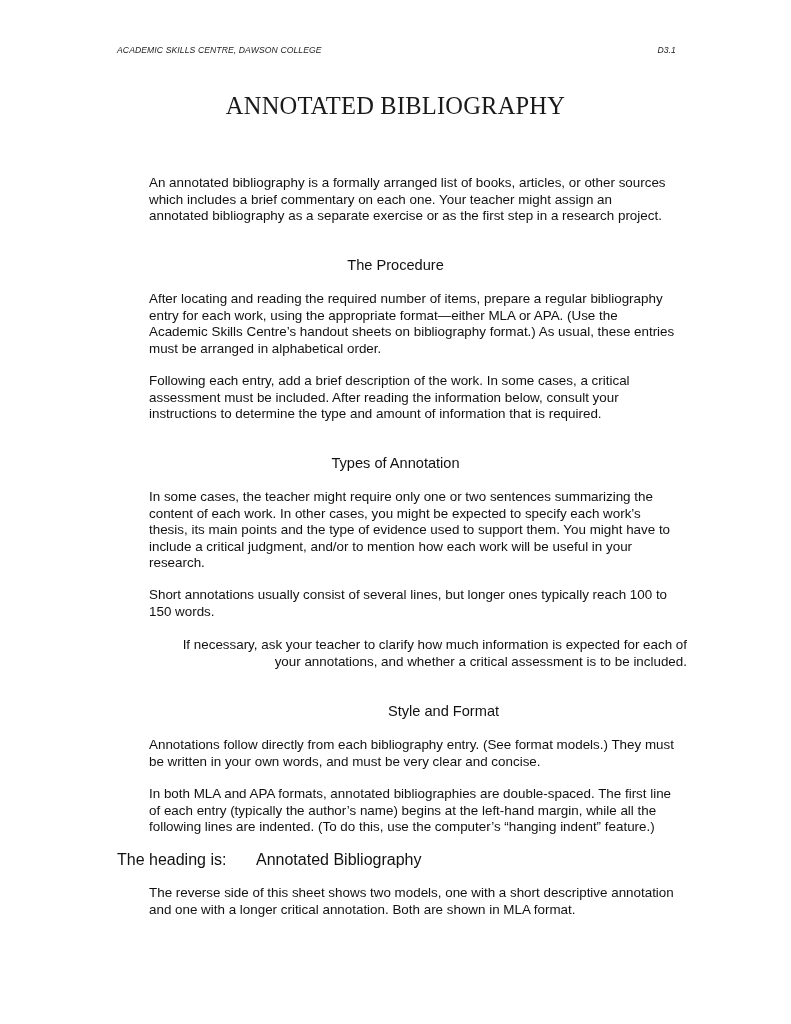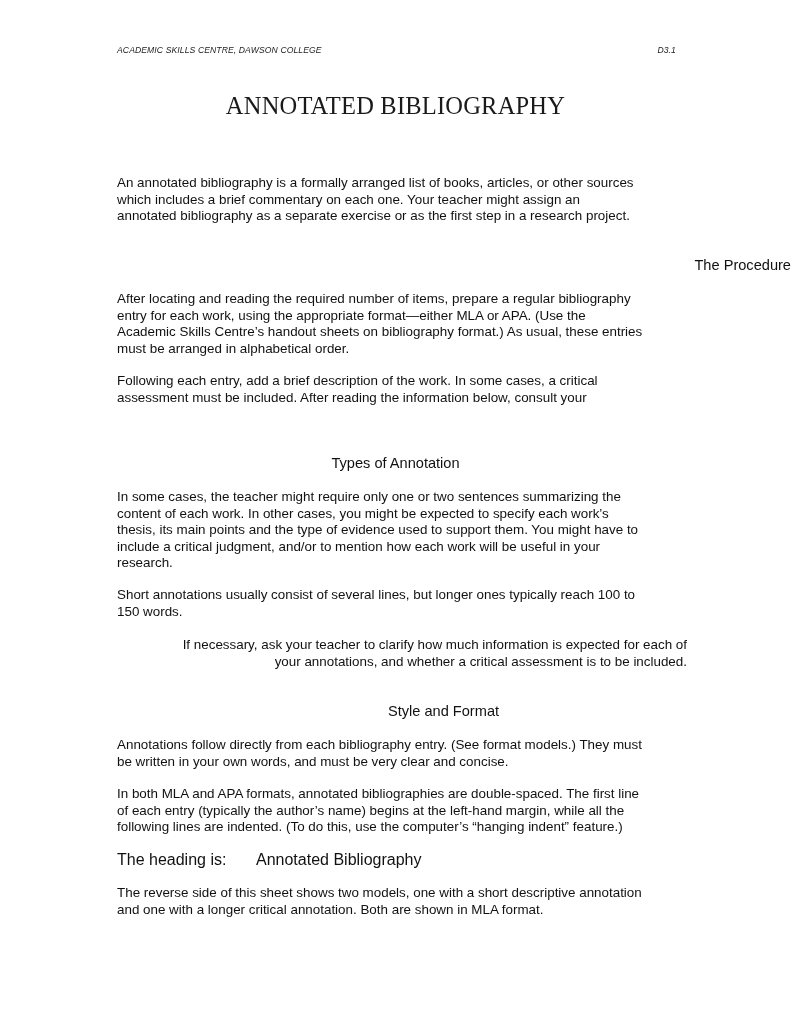--- a/index.html
+++ b/index.html
@@ -51,20 +51,21 @@
       position: absolute;
       left: 117px;
       width: 570px;
       font-size: 13.4px;
       line-height: 16.5px;
       color: #111111;
     }
     .para span.line {
       display: block;
       white-space: nowrap;
+      margin-left: 32px;
     }
     .section-heading {
       position: absolute;
       left: 0;
       width: 791px;
       text-align: center;
       font-size: 14.6px;
       color: #111111;
     }
     .heading-row {
@@ -91,32 +92,33 @@
   </div>
 
   <div class="doc-title">ANNOTATED BIBLIOGRAPHY</div>
 
   <div class="para" style="top:175px;">
     <span class="line">An annotated bibliography is a formally arranged list of books, articles, or other sources</span>
     <span class="line">which includes a brief commentary on each one. Your teacher might assign an</span>
     <span class="line">annotated bibliography as a separate exercise or as the first step in a research project.</span>
   </div>
 
-  <div class="section-heading" style="top:257px;text-align:right;">The Procedure</div>
+  <div class="section-heading" style="top:257px;">The Procedure</div>
 
   <div class="para" style="top:291px;">
     <span class="line">After locating and reading the required number of items, prepare a regular bibliography</span>
     <span class="line">entry for each work, using the appropriate format—either MLA or APA. (Use the</span>
     <span class="line">Academic Skills Centre’s handout sheets on bibliography format.) As usual, these entries</span>
     <span class="line">must be arranged in alphabetical order.</span>
   </div>
 
   <div class="para" style="top:373px;">
     <span class="line">Following each entry, add a brief description of the work. In some cases, a critical</span>
     <span class="line">assessment must be included. After reading the information below, consult your</span>
+    <span class="line">instructions to determine the type and amount of information that is required.</span>
   </div>
 
   <div class="section-heading" style="top:455px;">Types of Annotation</div>
 
   <div class="para" style="top:489px;">
     <span class="line">In some cases, the teacher might require only one or two sentences summarizing the</span>
     <span class="line">content of each work. In other cases, you might be expected to specify each work’s</span>
     <span class="line">thesis, its main points and the type of evidence used to support them. You might have to</span>
     <span class="line">include a critical judgment, and/or to mention how each work will be useful in your</span>
     <span class="line">research.</span>

